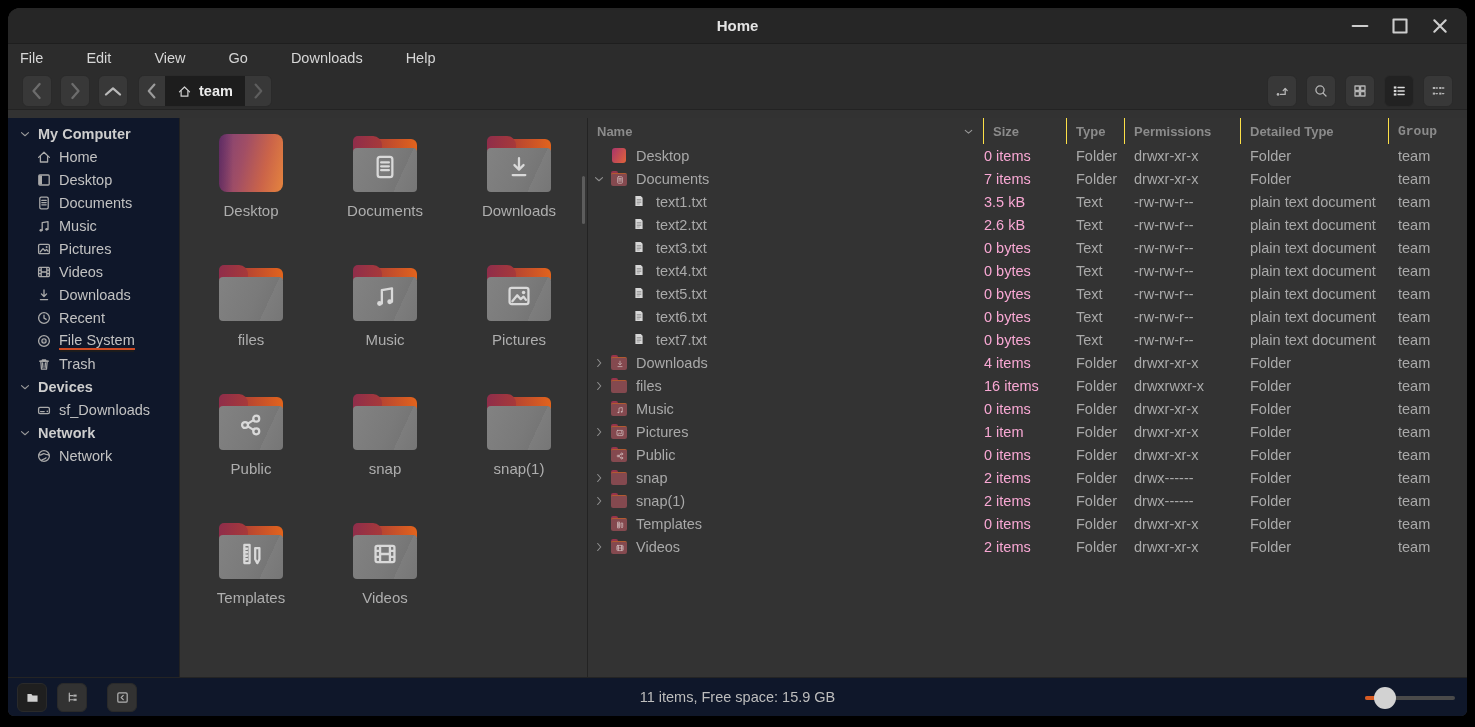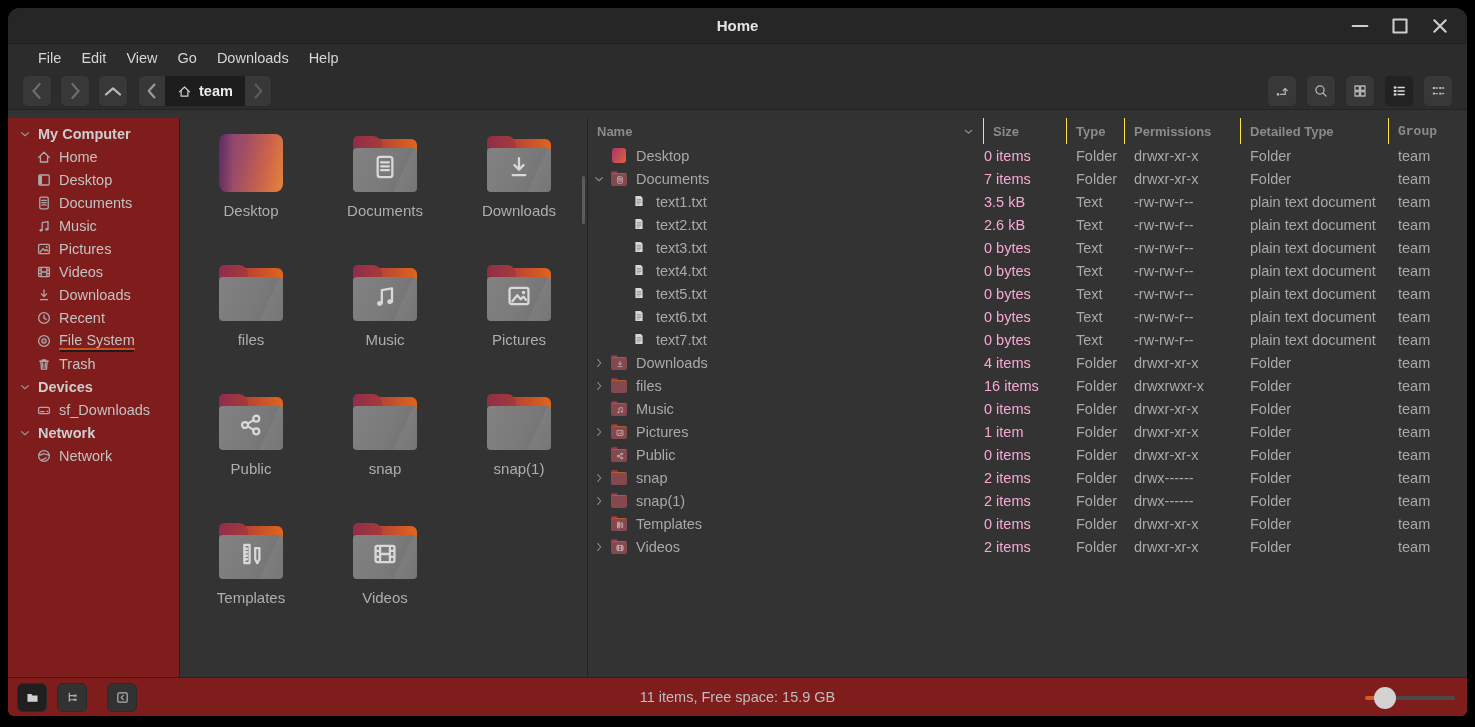--- a/index.html
+++ b/index.html
@@ -7,21 +7,21 @@
   #window { position:absolute; left:8px; top:8px; width:1459px; height:708px; background:#323232; border-radius:12px 12px 6px 6px; overflow:hidden; }
 
   
   #titlebar { position:relative; height:36px; background:#262626; border-bottom:1px solid #1e1e1e; }
   #title { position:absolute; left:0; right:0; top:0; height:36px; line-height:36px; text-align:center; color:#e4e4e4; font-weight:bold; font-size:15px; }
   #win-controls { position:absolute; right:14px; top:0; height:36px; display:flex; align-items:center; gap:14px; }
   .wbtn { width:26px; height:26px; display:flex; align-items:center; justify-content:center; color:#cdcdcd; border-radius:50%; }
   .wbtn svg { width:15px; height:15px; }
 
   
-  #menubar { height:28px; background:#2c2c2c; display:flex; align-items:center; padding-left:30px; gap:20px; }
+  #menubar { height:28px; background:#2c2c2c; display:flex; align-items:center; padding-left:12px; gap:43px; }
   .menu-item { color:#d6d6d6; font-size:14.5px; cursor:default; }
 
   
   #toolbar { position:relative; height:38px; background:#2c2c2c; border-bottom:1px solid #232323; }
   .tbtn { position:absolute; top:3px; width:30px; height:32px; background:#383838; border:1px solid #2a2a2a; border-radius:6px; display:flex; align-items:center; justify-content:center; color:#b9b9b9; }
   .tbtn svg { width:16px; height:16px; }
   .tbtn.dim { color:#6c6c6c; }
   #tabstrip { position:absolute; left:130px; top:3px; height:32px; display:flex; border-radius:6px; overflow:hidden; border:1px solid #2a2a2a; }
   .tab-scroll { width:26px; background:#383838; display:flex; align-items:center; justify-content:center; color:#9c9c9c; }
   .tab-scroll.dim { color:#5e5e5e; }
@@ -29,21 +29,21 @@
   #path-tab { min-width:78px; background:#1d1d1d; display:flex; align-items:center; justify-content:center; gap:7px; padding:0 12px; }
   #path-tab .ic { color:#d0d0d0; } #path-tab .ic svg { width:15px; height:15px; }
   #tab-label { color:#ececec; font-weight:bold; font-size:14.5px; }
   #view-buttons { position:absolute; right:14px; top:3px; display:flex; gap:9px; }
   #view-buttons .vbtn { position:static; width:30px; height:32px; background:#383838; border:1px solid #2a2a2a; border-radius:6px; display:flex; align-items:center; justify-content:center; color:#b5b5b5; }
   #view-buttons .vbtn.active { background:#222; color:#dcdcdc; }
   #view-buttons .vbtn svg { width:16px; height:16px; }
 
   
   #main { position:absolute; top:110px; left:0; right:0; bottom:39px; display:flex; }
-  #sidebar { width:172px; background:#7f1d1d; border-right:1px solid #222; padding-top:4px; overflow:hidden; }
+  #sidebar { width:172px; background:#0f172a; border-right:1px solid #222; padding-top:4px; overflow:hidden; }
   .sb-section { height:23px; display:flex; align-items:center; color:#cdcdcd; font-weight:bold; font-size:14.5px; }
   .sb-section .ic { width:14px; height:14px; margin-left:10px; margin-right:6px; color:#9a9a9a; }
   .sb-item { height:23px; display:flex; align-items:center; color:#c2c2c2; font-size:14.5px; }
   .sb-item .ic { width:16px; height:16px; margin-left:28px; margin-right:7px; color:#aaa; flex:none; }
   .ic svg { width:100%; height:100%; display:block; }
   .sb-label.u { border-bottom:2px solid #cf4b24; box-shadow:0 3px 0 -1px #1c1c1c; }
   .sb-eject { margin-left:6px; width:13px; height:13px; color:#b9b9b9; }
 
   #iconpane { width:408px; background:#333; border-right:1px solid #232323; position:relative; }
   #icon-grid { position:absolute; left:4px; top:16px; display:grid; grid-template-columns:repeat(3,134px); grid-auto-rows:129px; }
@@ -73,21 +73,21 @@
   .exp-space { width:14px; margin-left:4px; flex:none; }
   .rowic { width:17px; height:15px; margin-left:5px; margin-right:8px; position:relative; flex:none; }
   .sf-tab { position:absolute; left:0; top:0; width:7px; height:4px; border-radius:2px 2px 0 0; background:#97344c; }
   .sf-body { position:absolute; left:0; right:1px; top:2px; bottom:0; border-radius:2px; background:#84494f; border-top:1.5px solid #b25a30; }
   .sf-glyph { position:absolute; left:50%; top:58%; transform:translate(-50%,-50%); width:9px; height:9px; color:#d9c9c9; opacity:.9; }
   .sm-desktop { position:absolute; left:1px; top:0px; width:14px; height:15px; border-radius:3px; background:linear-gradient(120deg,#a8356b,#e0633a); }
   .sm-text { position:absolute; left:2px; top:0; width:12px; height:15px; }
   .child-indent { width:20px; flex:none; }
 
   
-  #statusbar { position:absolute; left:0; right:0; bottom:0; height:39px; background:#7f1d1d; border-top:1px solid #242424; }
+  #statusbar { position:absolute; left:0; right:0; bottom:0; height:39px; background:#0f172a; border-top:1px solid #242424; }
   #status-buttons { position:absolute; left:9px; top:5px; display:flex; }
   .sbtn { width:30px; height:29px; border:1px solid #2a2a2a; background:#323232; border-radius:6px; display:flex; align-items:center; justify-content:center; color:#b0b0b0; margin-right:10px; }
   .sbtn.active { background:#1f1f1f; color:#cfcfcf; }
   .sbtn.gap { margin-left:10px; }
   .sbtn svg { width:15px; height:15px; }
   #status-text { position:absolute; left:0; right:0; top:0; height:39px; line-height:39px; text-align:center; color:#bdbdbd; font-size:14.5px; }
   #zoom-slider { position:absolute; right:12px; top:8px; width:90px; height:24px; }
   #zoom-slider .track { position:absolute; left:0; right:0; top:10px; height:4px; border-radius:2px; background:#4a4a4a; }
   #zoom-slider .fill { position:absolute; left:0; top:10px; height:4px; width:14px; border-radius:2px; background:#d75a22; }
   #zoom-slider .knob { position:absolute; left:9px; top:1px; width:22px; height:22px; border-radius:50%; background:#d2d2d2; }

